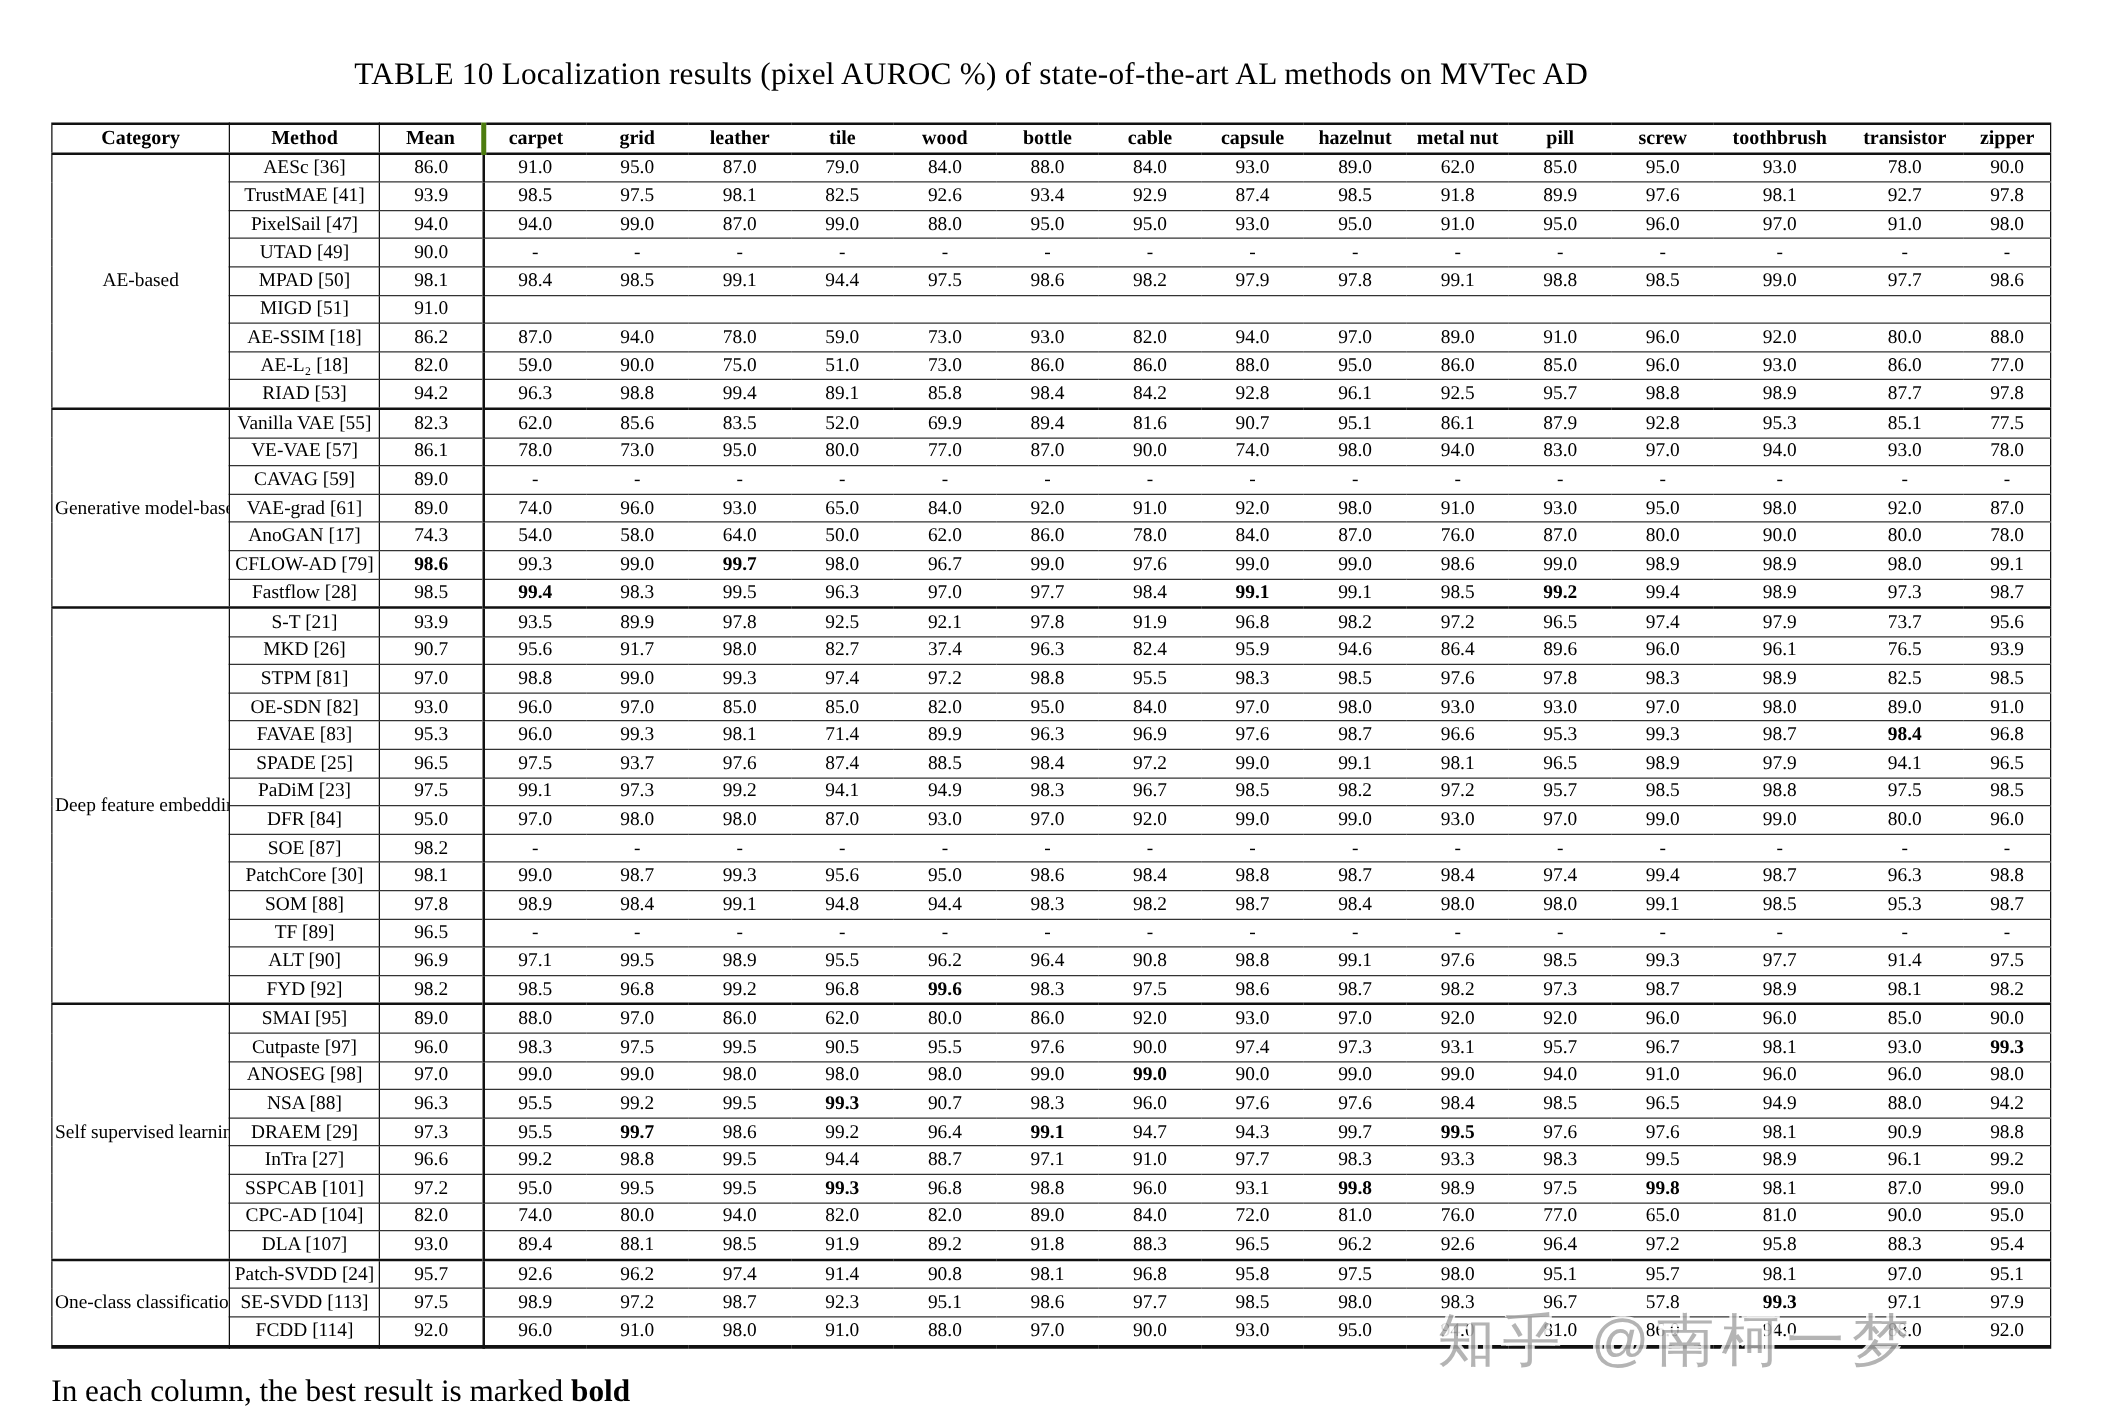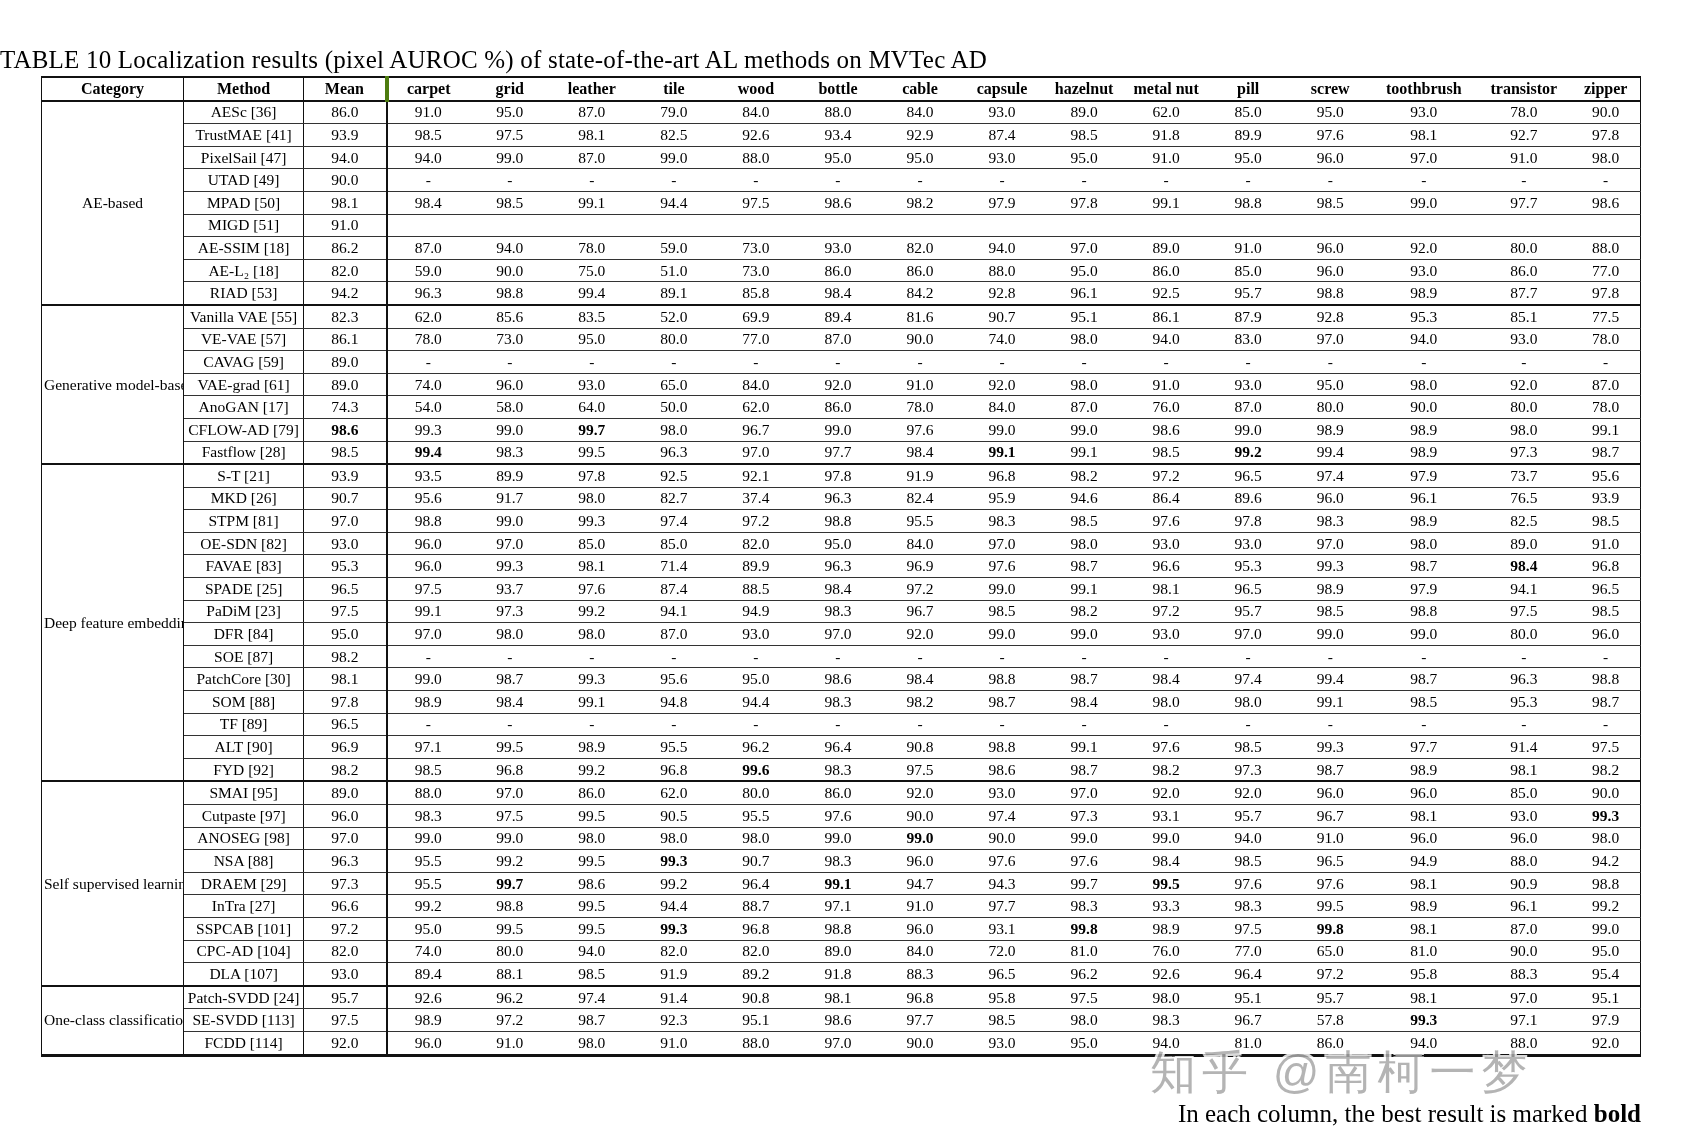--- a/index.html
+++ b/index.html
@@ -1,24 +1,24 @@
 <!DOCTYPE html>
 <html><head>
 <meta charset="utf-8">
 <style>
   html,body{margin:0;padding:0;background:#ffffff;}
   body{
     width:1682px;height:1140px;position:relative;overflow:hidden;
     font-family:"Liberation Serif","DejaVu Serif",serif;color:#000;
   }
   .page-title{
-    position:absolute;top:46px;left:0;width:1522px;text-align:left;
+    position:absolute;top:46px;left:16px;width:1522px;text-align:center;
     font-size:25px;letter-spacing:0.2px;
   }
-  .table-wrap{position:absolute;top:76px;left:41px;width:1600px;}
+  .table-wrap{position:absolute;top:98px;left:41px;width:1600px;}
   table.results{
     border-collapse:collapse;table-layout:fixed;width:1600px;
     border-top:2.5px solid #111;border-bottom:3px solid #111;
     border-left:1.5px solid #111;border-right:1.5px solid #111;
     font-size:15.5px;
   }
   table.results th, table.results td{
     padding:0 2px;height:21.6px;text-align:center;vertical-align:middle;
     border-bottom:1px solid #333;overflow:hidden;white-space:nowrap;
   }
@@ -29,21 +29,21 @@
     border-right:1.5px solid #111;white-space:normal;line-height:1.25;
     font-size:15.5px;padding:0 6px;margin-top:44px;
   }
   td.method-cell{border-right:1.5px solid #111;}
   th.col-method, th.col-category{border-right:1.5px solid #111;}
   td.mean-cell{border-right:2px solid #111;}
   th.col-mean{border-right:4px solid #4d7c0f;}
   tr.group-start td{border-top:2.2px solid #111;}
   td.best{font-weight:bold;}
   .footer-note{
-    position:absolute;top:1100px;left:41px;width:1600px;text-align:right;
+    position:absolute;top:1100px;left:41px;width:1600px;
     font-size:25px;
   }
   .footer-note b{font-weight:bold;}
   .watermark{
     position:absolute;top:1042px;left:1150px;width:460px;
     font-family:"Liberation Sans","DejaVu Sans",sans-serif;
     font-size:46px;font-weight:normal;letter-spacing:6px;color:#a8a8a8;
     opacity:0.85;
     text-shadow:-2px -2px 0 #fff,2px -2px 0 #fff,-2px 2px 0 #fff,2px 2px 0 #fff;
     pointer-events:none;white-space:nowrap;

